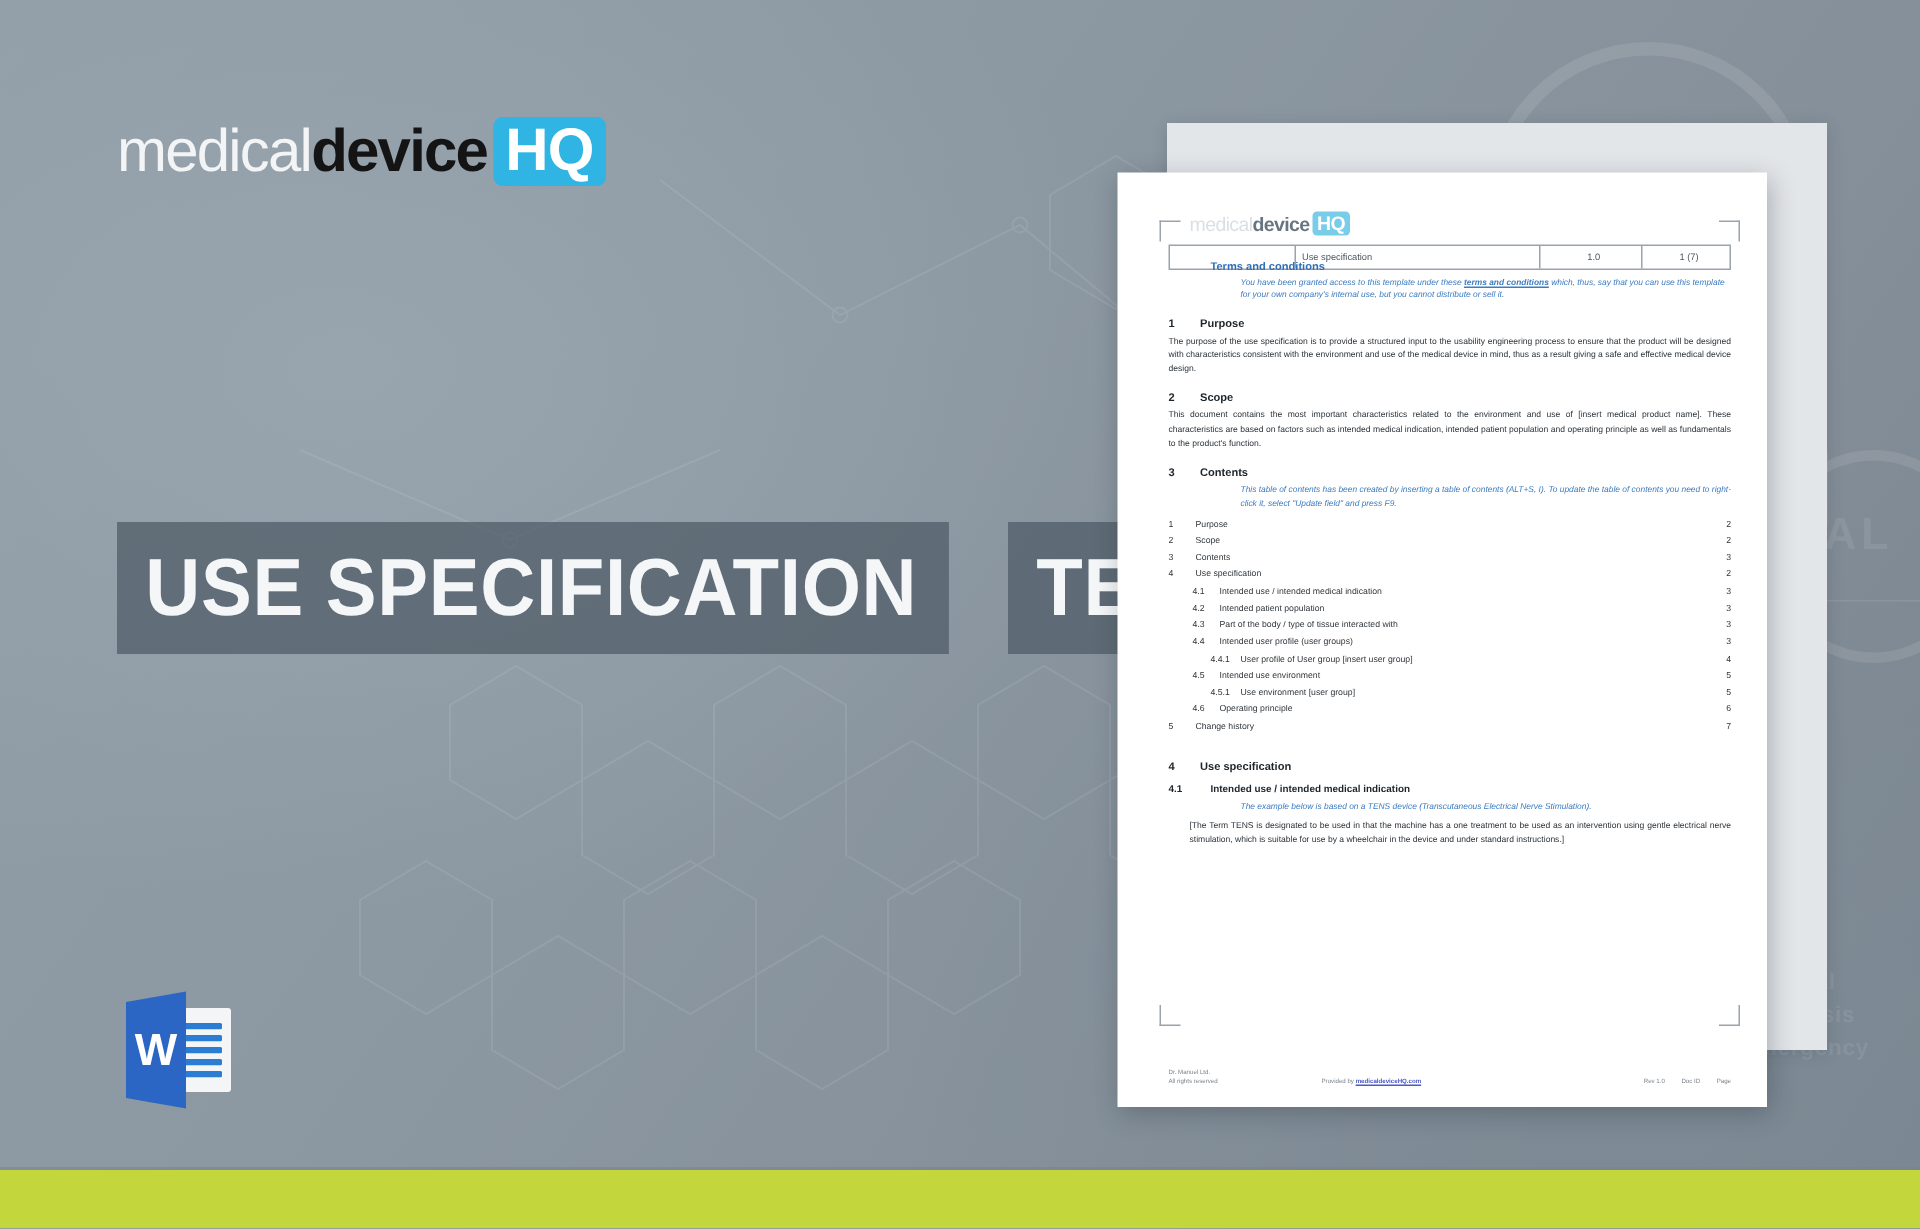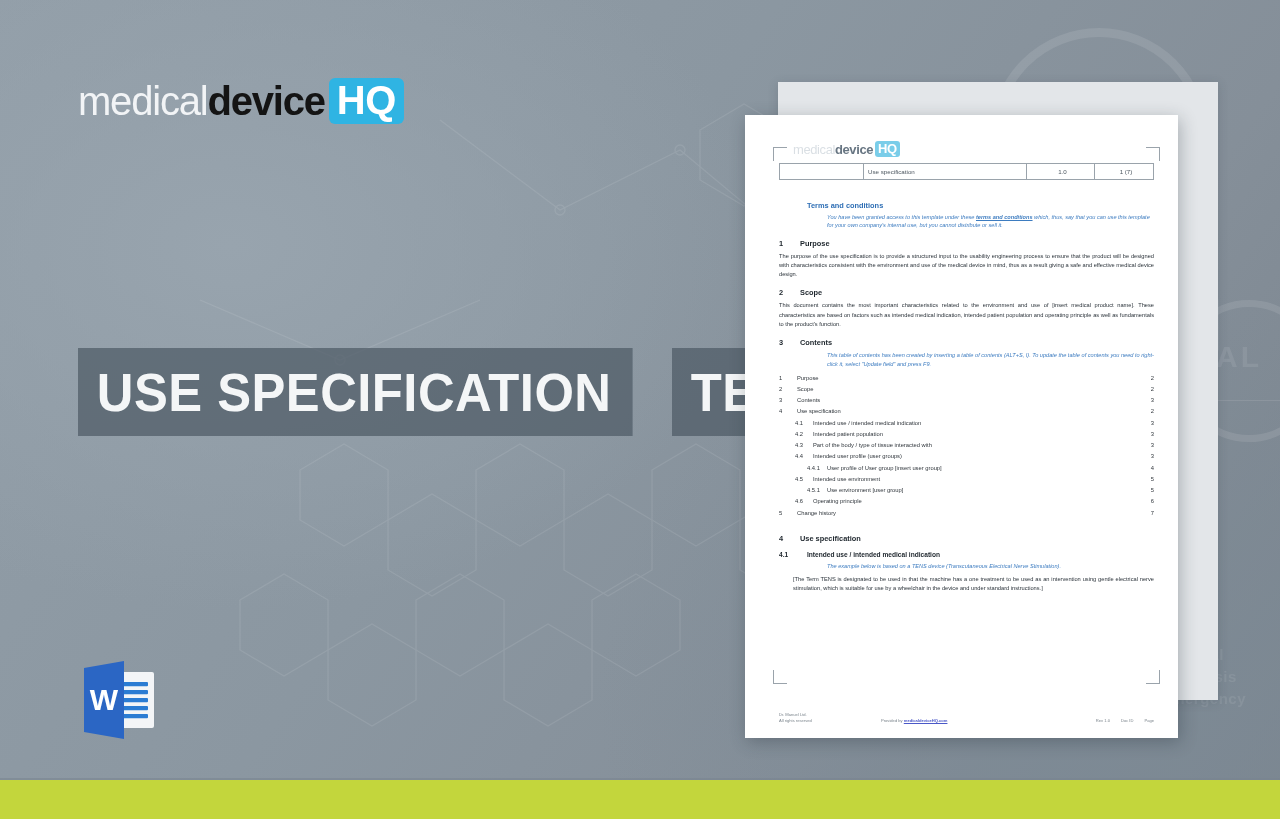--- a/index.html
+++ b/index.html
@@ -112,21 +112,21 @@
     font-size:6.2px;color:#4c565f;
   }
   .hdr-table .cell{border-right:1px solid #9aa3ab;display:flex;align-items:center;padding-left:4px;height:100%;box-sizing:border-box;}
   .hdr-table .cell:last-child{border-right:0;}
   .c-logo{width:84px;}
   .c-title{flex:1;}
   .c-ver{width:68px;justify-content:center;padding-left:0;}
   .c-page{width:58px;justify-content:center;padding-left:0;}
 
   
-  .doc-body{position:absolute;left:34px;top:86px;right:24px;}
+  .doc-body{position:absolute;left:34px;top:58px;right:24px;}
   .d-h2{font-size:7.4px;font-weight:700;color:#2f6fb5;margin:0 0 3px 28px;}
   .d-note{
     font-size:5.6px;color:#3d7cc0;font-style:italic;line-height:1.5;
     margin:0 0 8px 48px;
   }
   .d-note .ul{text-decoration:underline;font-weight:700;}
   .d-h1{
     font-size:7.4px;font-weight:700;color:#1d252c;
     display:flex;gap:8px;margin:9px 0 4px 0;
   }

